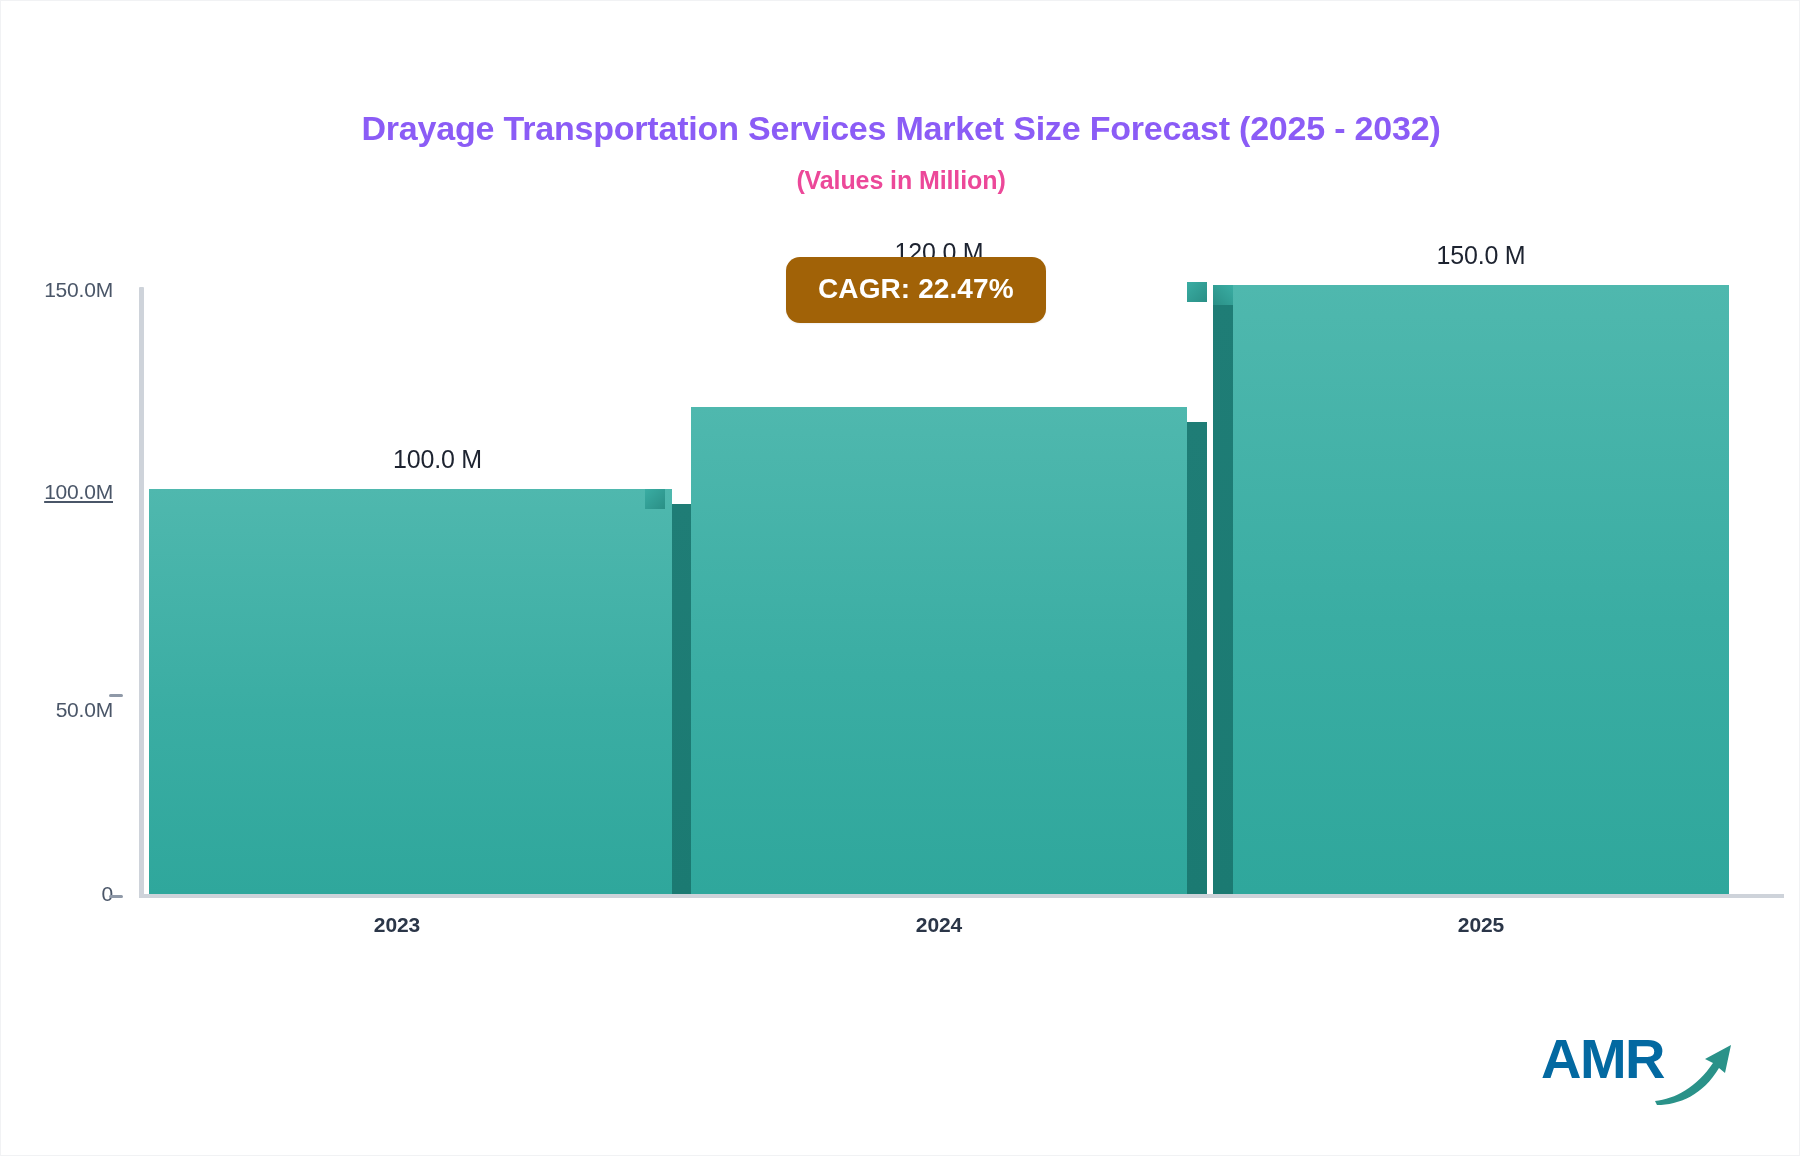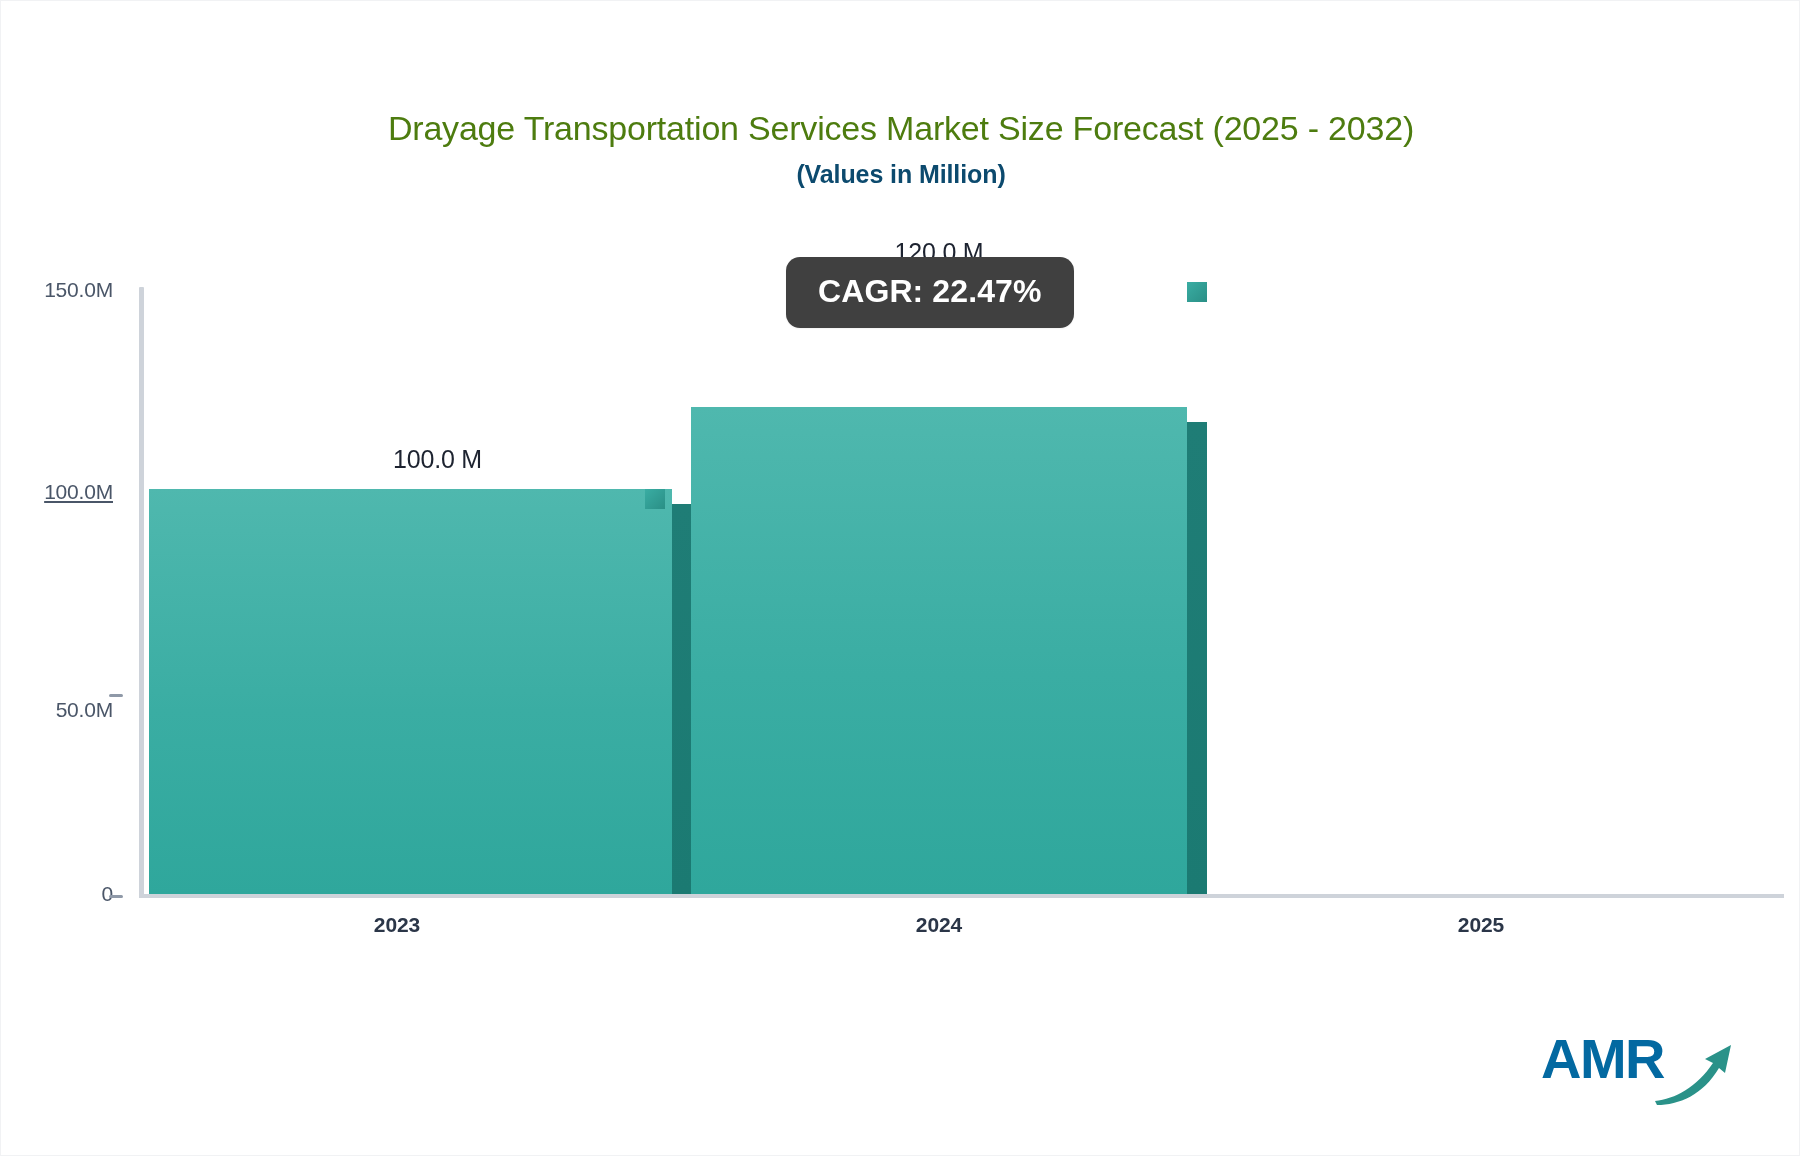--- a/index.html
+++ b/index.html
@@ -26,30 +26,30 @@
   
   #title-block {
     position: absolute;
     top: 108px;
     left: 0;
     width: 1800px;
     text-align: center;
   }
   #chart-title {
     font-size: 34px;
-    font-weight: 400;
-    color: #4d7c0f;
+    font-weight: 700;
+    color: #8b5cf6;
     letter-spacing: -0.2px;
     line-height: 1.15;
   }
   #chart-subtitle {
-    margin-top: 12px;
+    margin-top: 18px;
     font-size: 25px;
     font-weight: 700;
-    color: #0c4a6e;
+    color: #ec4899;
     letter-spacing: -0.1px;
   }
 
   
   #plot {
     position: absolute;
     left: 0;
     top: 0;
     width: 1800px;
     height: 1156px;
@@ -138,24 +138,24 @@
     color: #2b3648;
     letter-spacing: -0.1px;
   }
 
   
   #cagr-badge {
     position: absolute;
     left: 785px;
     top: 256px;
     padding: 16px 32px 18px 32px;
-    background: #404040;
+    background: #a16207;
     border-radius: 14px;
     color: #ffffff;
-    font-size: 32px;
+    font-size: 28px;
     font-weight: 700;
     letter-spacing: 0.1px;
     white-space: nowrap;
     box-shadow: 0 1px 2px rgba(0,0,0,0.06);
   }
 
   
   #logo {
     position: absolute;
     left: 1540px;
@@ -213,20 +213,27 @@
     </div>
 
     <div class="bar-group" style="left:690px; width:496px; height:612px;">
       <div class="bar-face" style="height:487px;"></div>
       <div class="bar-side right" style="height:472px;"></div>
       <div class="bar-bevel" style="left:496px; top:0px;
            background:linear-gradient(135deg,#3aada3 0%,#2a8f86 100%);"></div>
       <div class="bar-value-label" style="top:-44px;">120.0 M</div>
     </div>
 
+    <div class="bar-group" style="left:1232px; width:496px; height:609px;">
+      <div class="bar-face" style="height:609px;"></div>
+      <div class="bar-side left" style="height:594px;"></div>
+      <div class="bar-bevel" style="left:-20px; top:0px;
+           background:linear-gradient(225deg,#3aada3 0%,#2a8f86 100%);"></div>
+      <div class="bar-value-label" style="top:-44px;">150.0 M</div>
+    </div>
 
     <div class="x-tick-label" style="left:148px; width:496px;text-align:center;">2023</div>
     <div class="x-tick-label" style="left:690px; width:496px;">2024</div>
     <div class="x-tick-label" style="left:1232px; width:496px;">2025</div>
 
     <div id="cagr-badge">CAGR: 22.47%</div>
 
   </div>
 
   <div id="logo">

